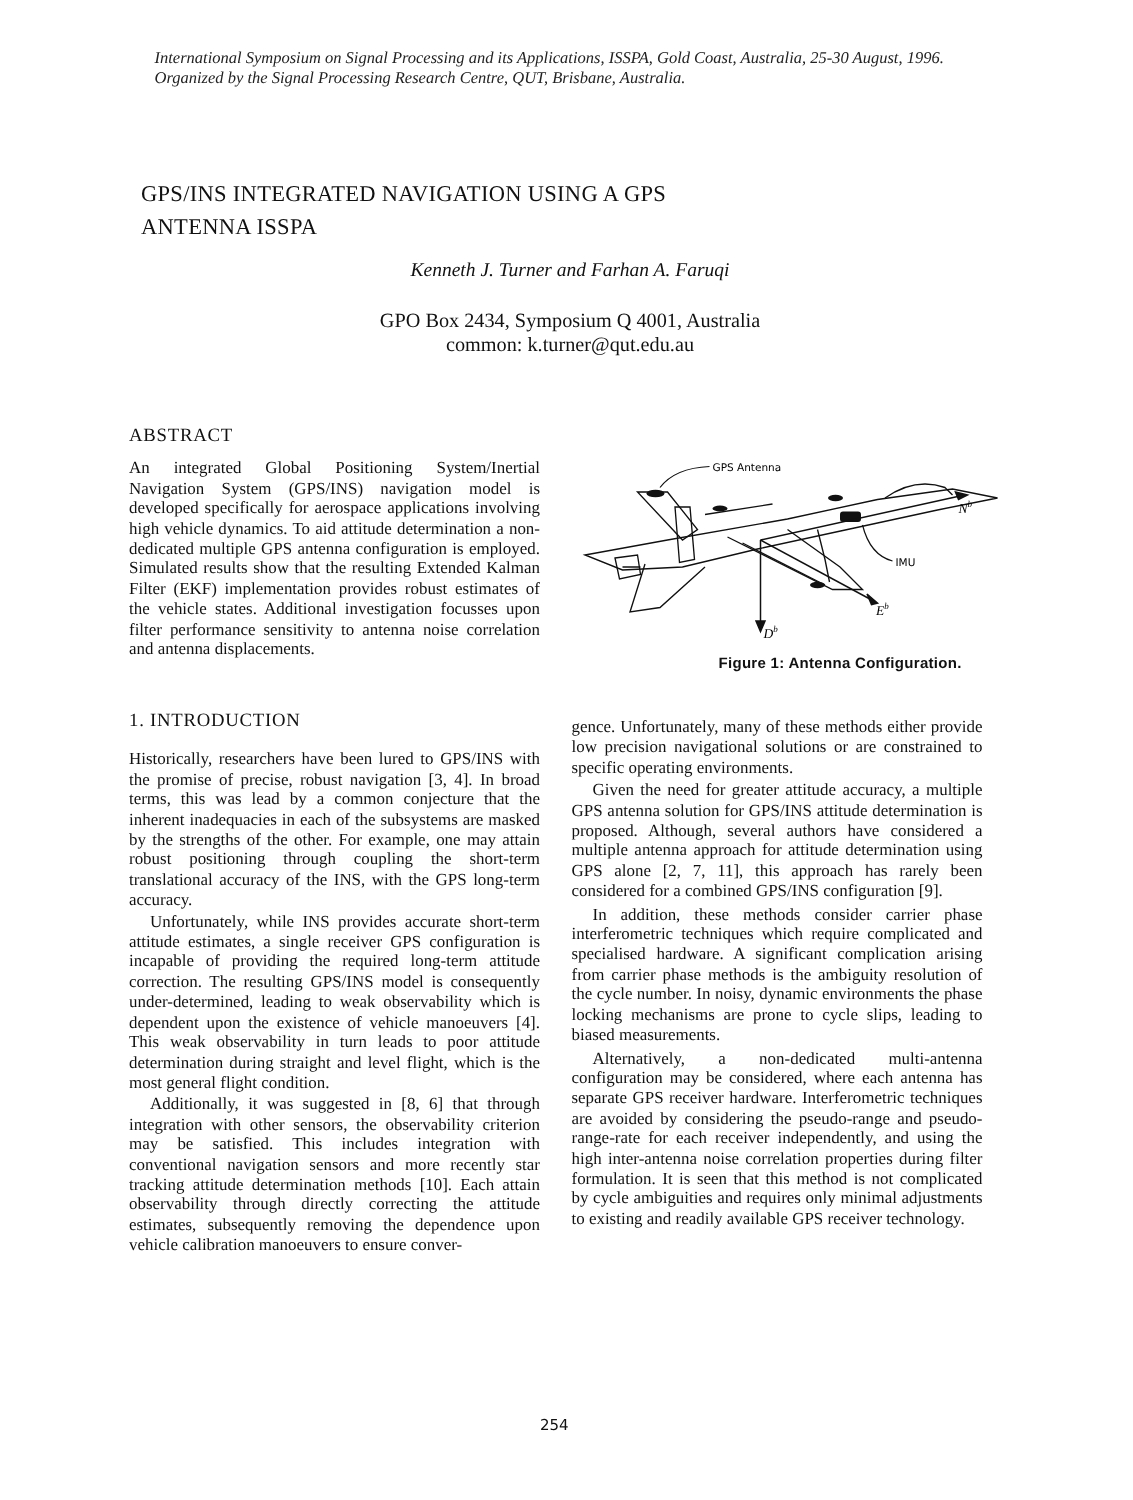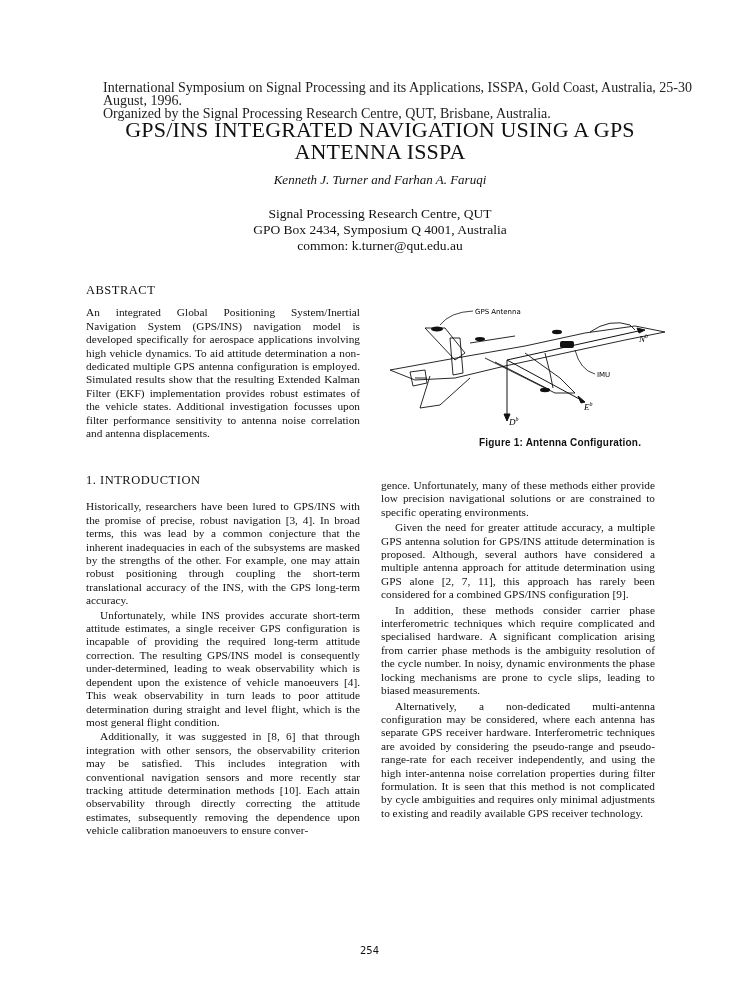--- a/index.html
+++ b/index.html
@@ -1,19 +1,19 @@
 <!DOCTYPE html>
 <html><head>
 <meta charset="utf-8">
 <style>
   html, body { margin:0; padding:0; background:#fff; }
   body { width:755px; height:1000px; position:relative; overflow:hidden; color:#111;
          font-family:"Liberation Serif", "DejaVu Serif", serif; }
-  .header { position:absolute; left:103px; top:33px; width:600px; font-size:14px; line-height:13px; color:#222;margin-top:48px; }
-  .title { position:absolute; left:110px; top:119px; width:540px; text-align:center; font-size:22px; line-height:22px; letter-spacing:0.2px; }
+  .header { position:absolute; left:103px; top:33px; width:600px; font-style:italic; font-size:11px; line-height:13px; color:#222; }
+  .title { position:absolute; left:94px; top:119px; width:540px; font-size:15px; line-height:22px; letter-spacing:0.2px; }
   .authors { position:absolute; left:110px; top:172px; width:540px; text-align:center; font-style:italic; font-size:13px; }
   .affil { position:absolute; left:110px; top:206px; width:540px; text-align:center; font-size:13.5px; line-height:16px; }
   .col { position:absolute; width:274px; font-size:11.3px; line-height:13.4px; text-align:justify; }
   .col p { margin:0; }
   .col p.ind { text-indent:14px; }
   .col p + p.ind { margin-top:1px; }
   .left { left:86px; }
   .right { left:381px; }
   .sec-head { font-size:12.5px; font-weight:normal; letter-spacing:0.5px; margin:0; }
   .figure { position:absolute; left:385px; top:298px; width:300px; height:130px; }
@@ -30,21 +30,20 @@
 </div>
 
 <div class="title">
   <div>GPS/INS INTEGRATED NAVIGATION USING A GPS</div>
   <div>ANTENNA ISSPA</div>
 </div>
 
 <div class="authors">Kenneth J. Turner and Farhan A. Faruqi</div>
 
 <div class="affil">
-  <div>Signal Processing Research Centre, QUT</div>
   <div>GPO Box 2434, Symposium Q 4001, Australia</div>
   <div>common: k.turner@qut.edu.au</div>
 </div>
 
 <div class="col left" style="top:284px;">
   <h3 class="sec-head" style="margin-bottom:9px;">ABSTRACT</h3>
   <p>An integrated Global Positioning System/Inertial Navigation System (GPS/INS) navigation model is developed specifically for aerospace applications involving high vehicle dynamics. To aid attitude determination a non-dedicated multiple GPS antenna configuration is employed. Simulated results show that the resulting Extended Kalman Filter (EKF) implementation provides robust estimates of the vehicle states. Additional investigation focusses upon filter performance sensitivity to antenna noise correlation and antenna displacements.</p>
 </div>
 
 <div class="figure">

